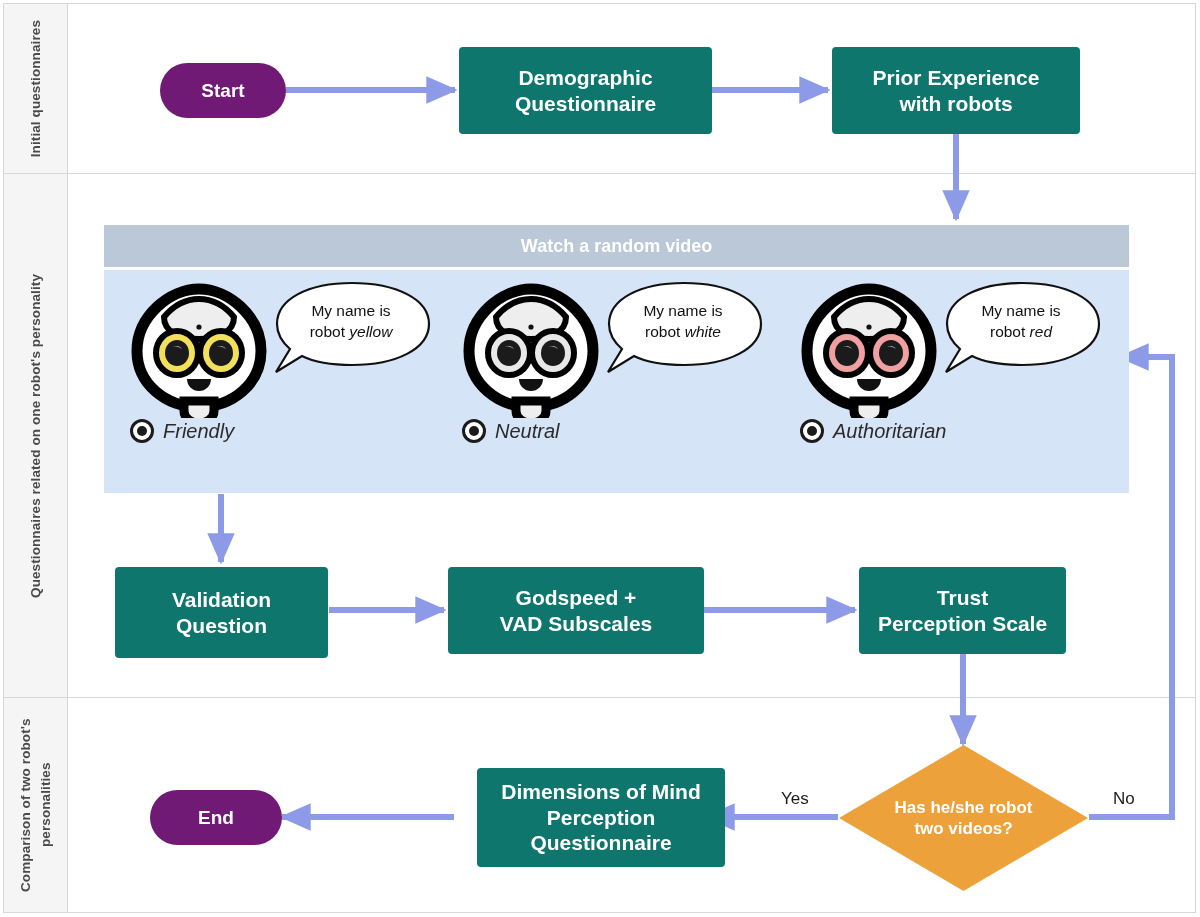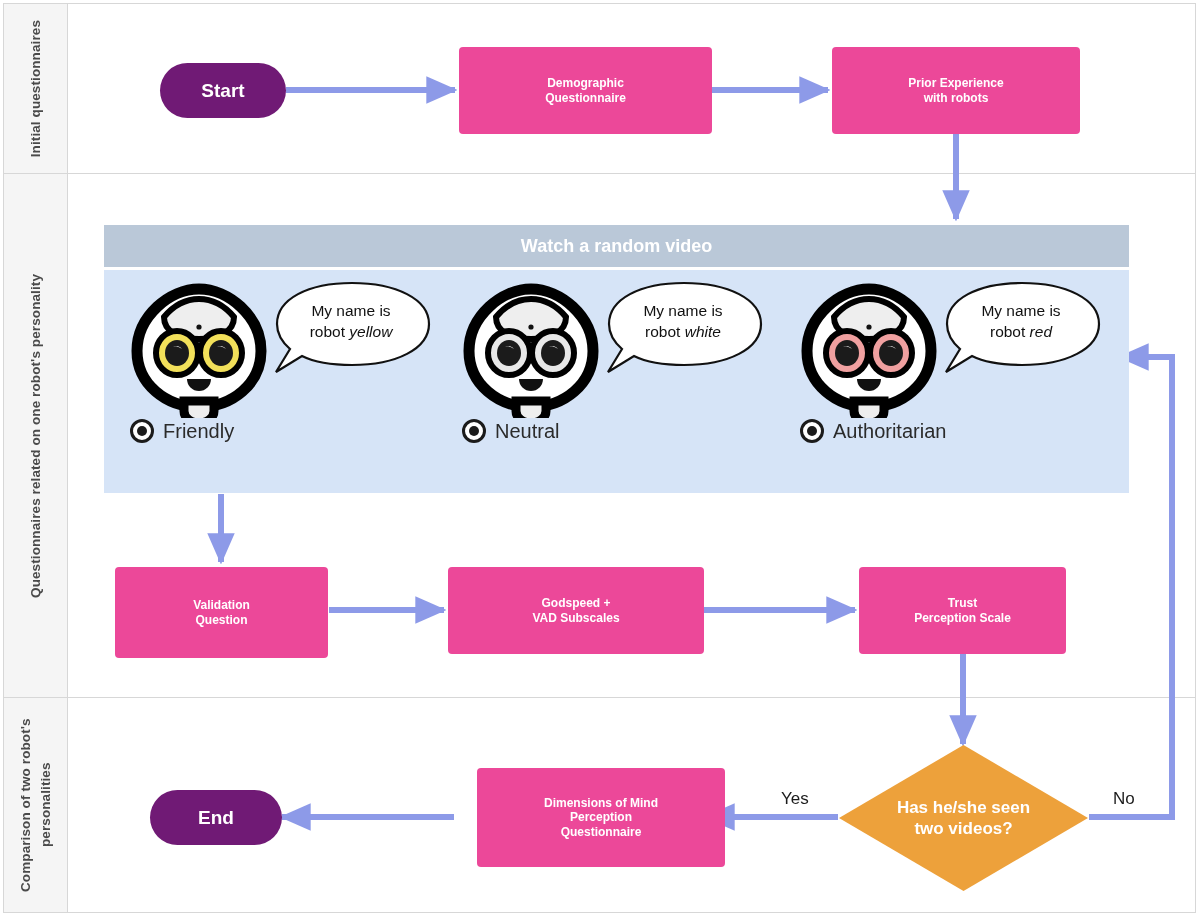--- a/index.html
+++ b/index.html
@@ -12,34 +12,34 @@
   .lane-label{position:absolute;left:4px;width:64px;background:#f5f5f5;border-right:1px solid #d7d7d7;box-sizing:border-box;
               display:flex;align-items:center;justify-content:center;}
   .lane-label span{writing-mode:vertical-rl;transform:rotate(180deg);
               font-size:13.5px;font-weight:bold;color:#4a4a4a;line-height:1.45;text-align:center;letter-spacing:.1px;}
   .lane-div{position:absolute;left:4px;width:1191px;height:1px;background:#d7d7d7;}
 
   
   .node{position:absolute;box-sizing:border-box;display:flex;align-items:center;justify-content:center;
         text-align:center;color:#fff;font-weight:bold;line-height:1.22;}
   .pill{background:#701a75;border-radius:999px;font-size:19px;}
-  .proc{background:#ec4899;border-radius:4px;font-size:12px;}
+  .proc{background:#0f766e;border-radius:4px;font-size:21px;}
   .diamond-wrap{position:absolute;}
   .diamond{position:absolute;inset:0;}
   .diamond-text{position:absolute;inset:0;display:flex;align-items:center;justify-content:center;
         color:#fff;font-weight:bold;font-size:17px;text-align:center;line-height:1.25;}
 
   
   .panel{position:absolute;}
   .panel-head{position:absolute;background:#bac8d8;display:flex;align-items:center;justify-content:center;
         color:#fff;font-weight:bold;font-size:18px;}
   .panel-body{position:absolute;background:#d6e4f7;}
 
   .robot-cell{position:absolute;}
-  .radio-row{position:absolute;display:flex;align-items:center;gap:9px;}
+  .radio-row{position:absolute;display:flex;align-items:center;gap:9px;font-style:italic;}
   .radio{width:24px;height:24px;border-radius:50%;border:3px solid #1b1b1b;background:#fff;
          display:flex;align-items:center;justify-content:center;box-sizing:border-box;}
   .radio i{display:block;width:10px;height:10px;border-radius:50%;background:#1b1b1b;}
   .radio-label{font-size:20px;color:#2b2b2b;}
 
   .bubble{position:absolute;}
   .bubble-text{position:absolute;inset:0;display:flex;flex-direction:column;align-items:center;justify-content:center;
         font-size:15.5px;color:#111;line-height:1.35;text-align:center;}
   .bubble-text em{font-style:italic;}
 
@@ -228,20 +228,20 @@
   <div class="node proc" style="left:477px;top:768px;width:248px;height:99px;">
     <span style="white-space:pre-line">Dimensions of Mind
 Perception
 Questionnaire</span>
   </div>
 
   <div class="diamond-wrap" style="left:838px;top:744px;width:251px;height:148px;">
     <svg class="diamond" viewBox="0 0 251 148">
       <polygon points="125.5,1 250,74 125.5,147 1,74" fill="#eda13b"></polygon>
     </svg>
-    <div class="diamond-text" style="white-space:pre-line">Has he/she seen
+    <div class="diamond-text" style="white-space:pre-line">Has he/she robot
 two videos?</div>
   </div>
 
   <div class="edge-label" style="left:781px;top:789px;">Yes</div>
   <div class="edge-label" style="left:1113px;top:789px;">No</div>
 
 </div>
 
 </body></html>

